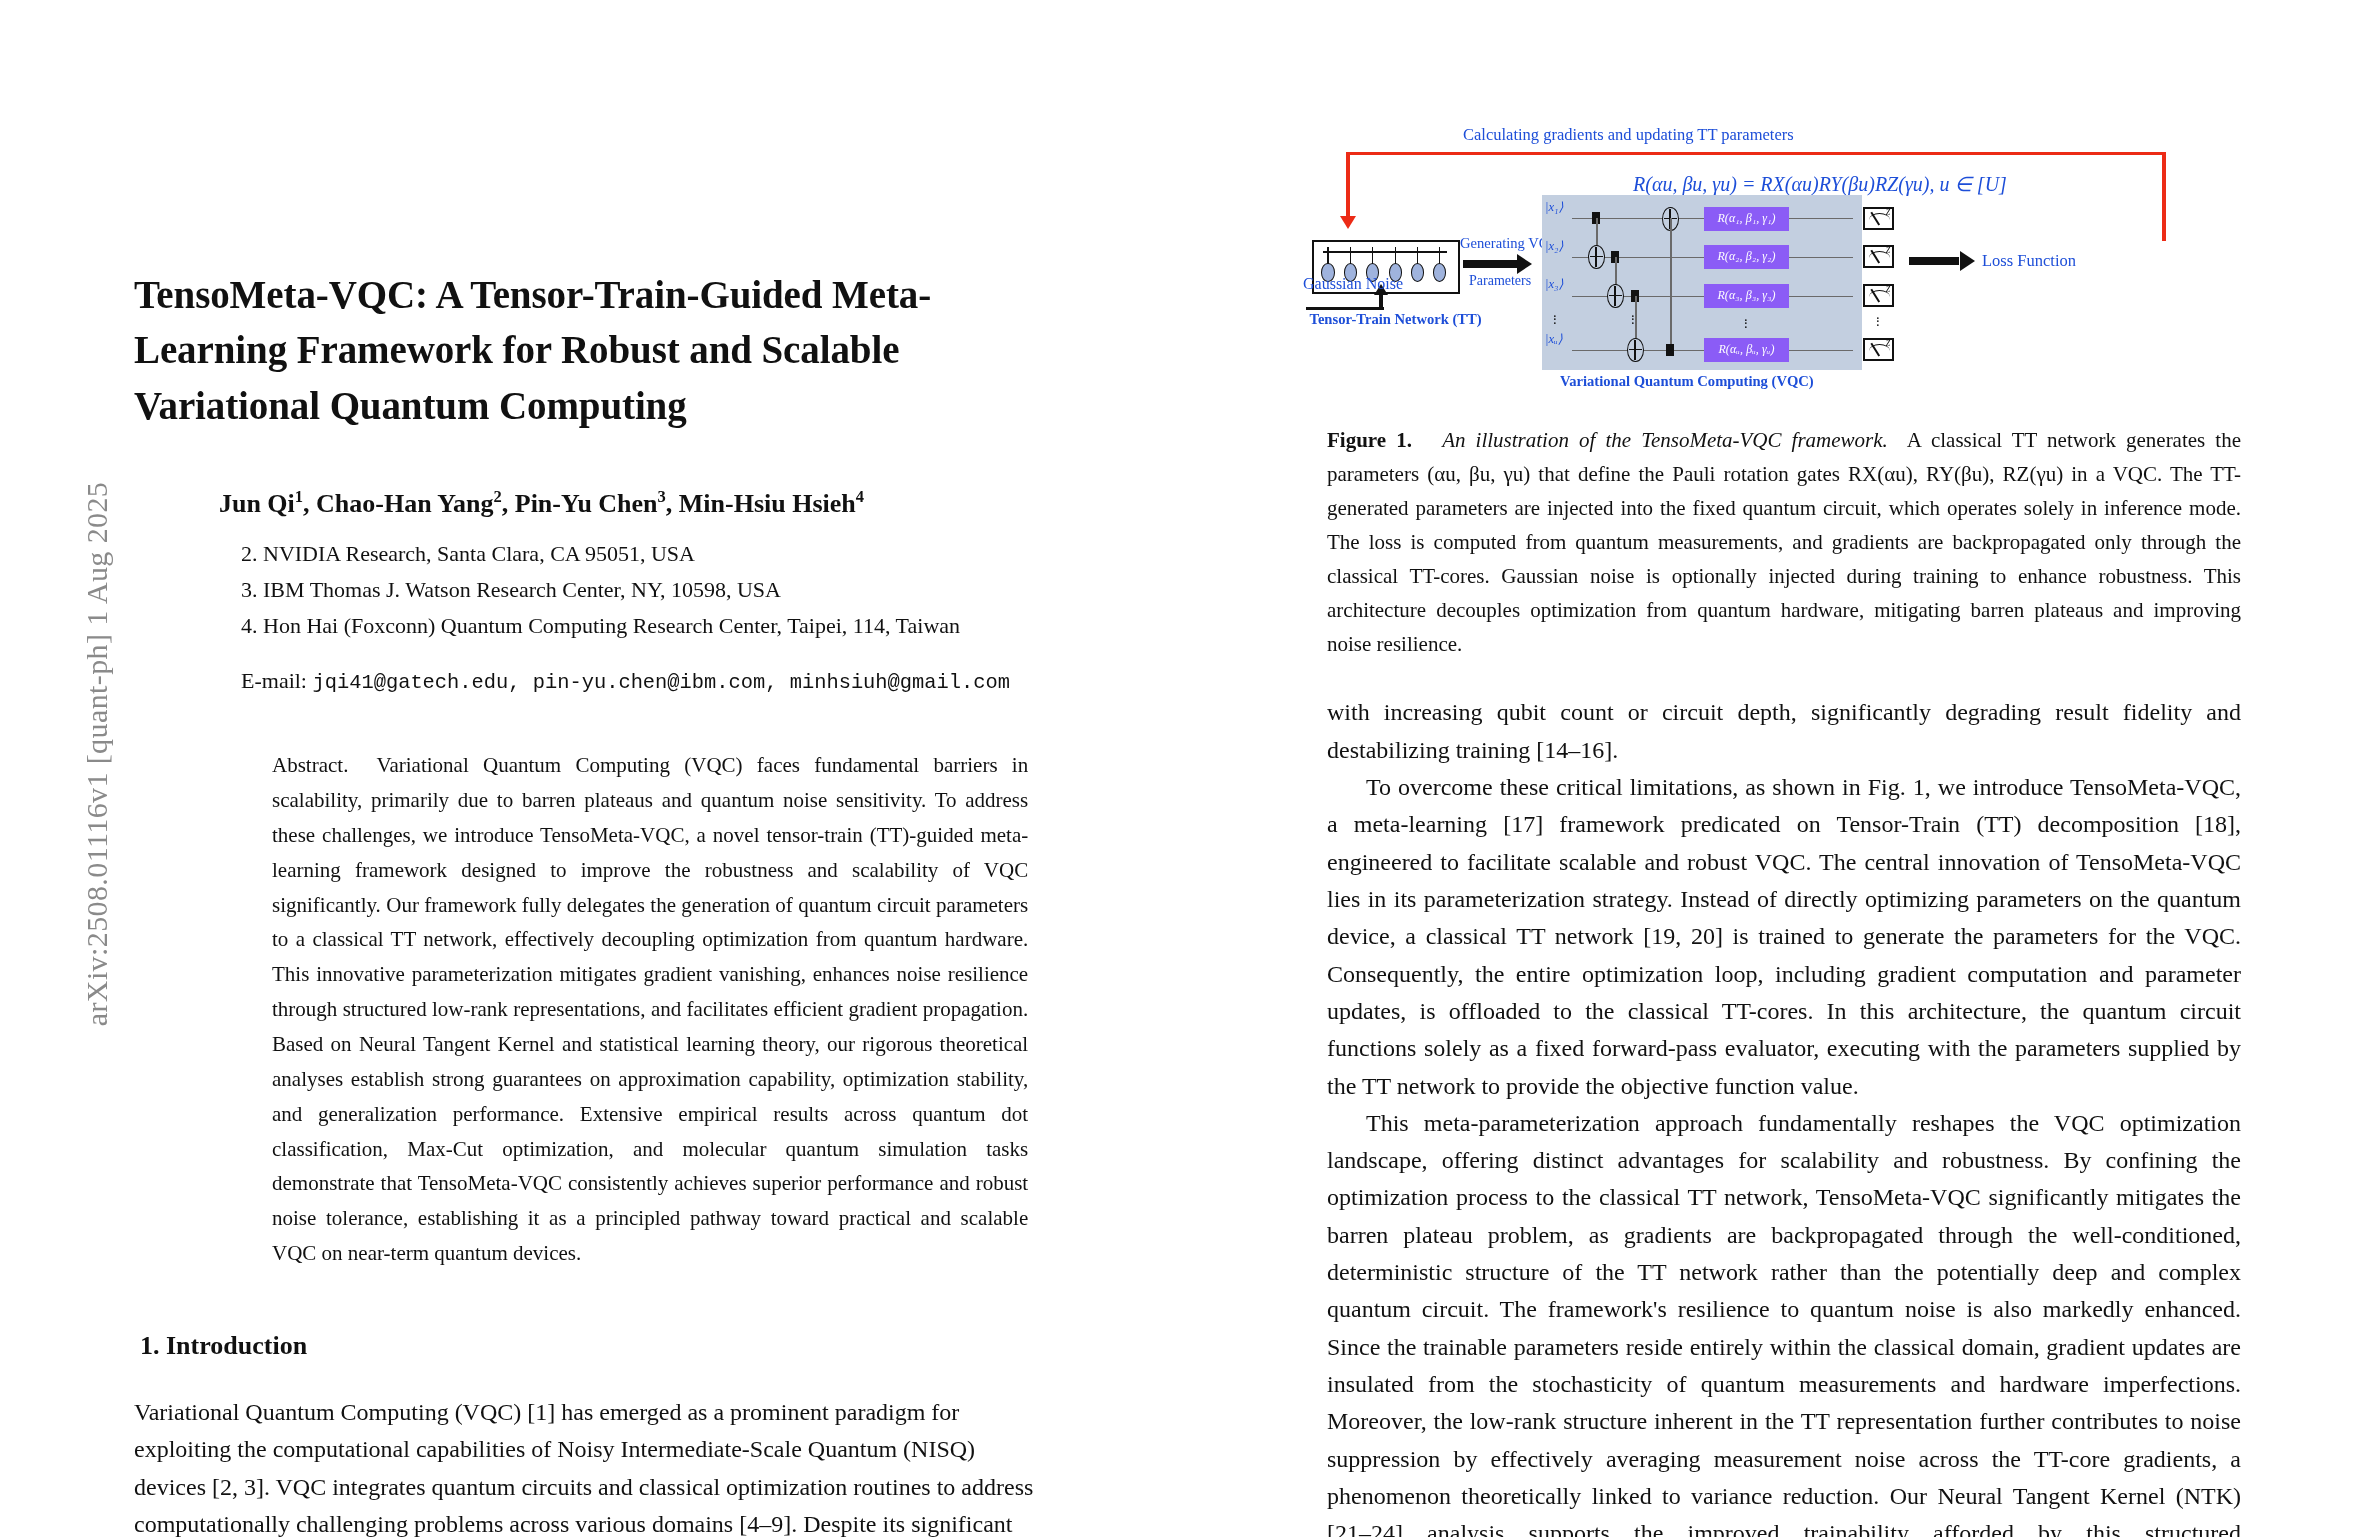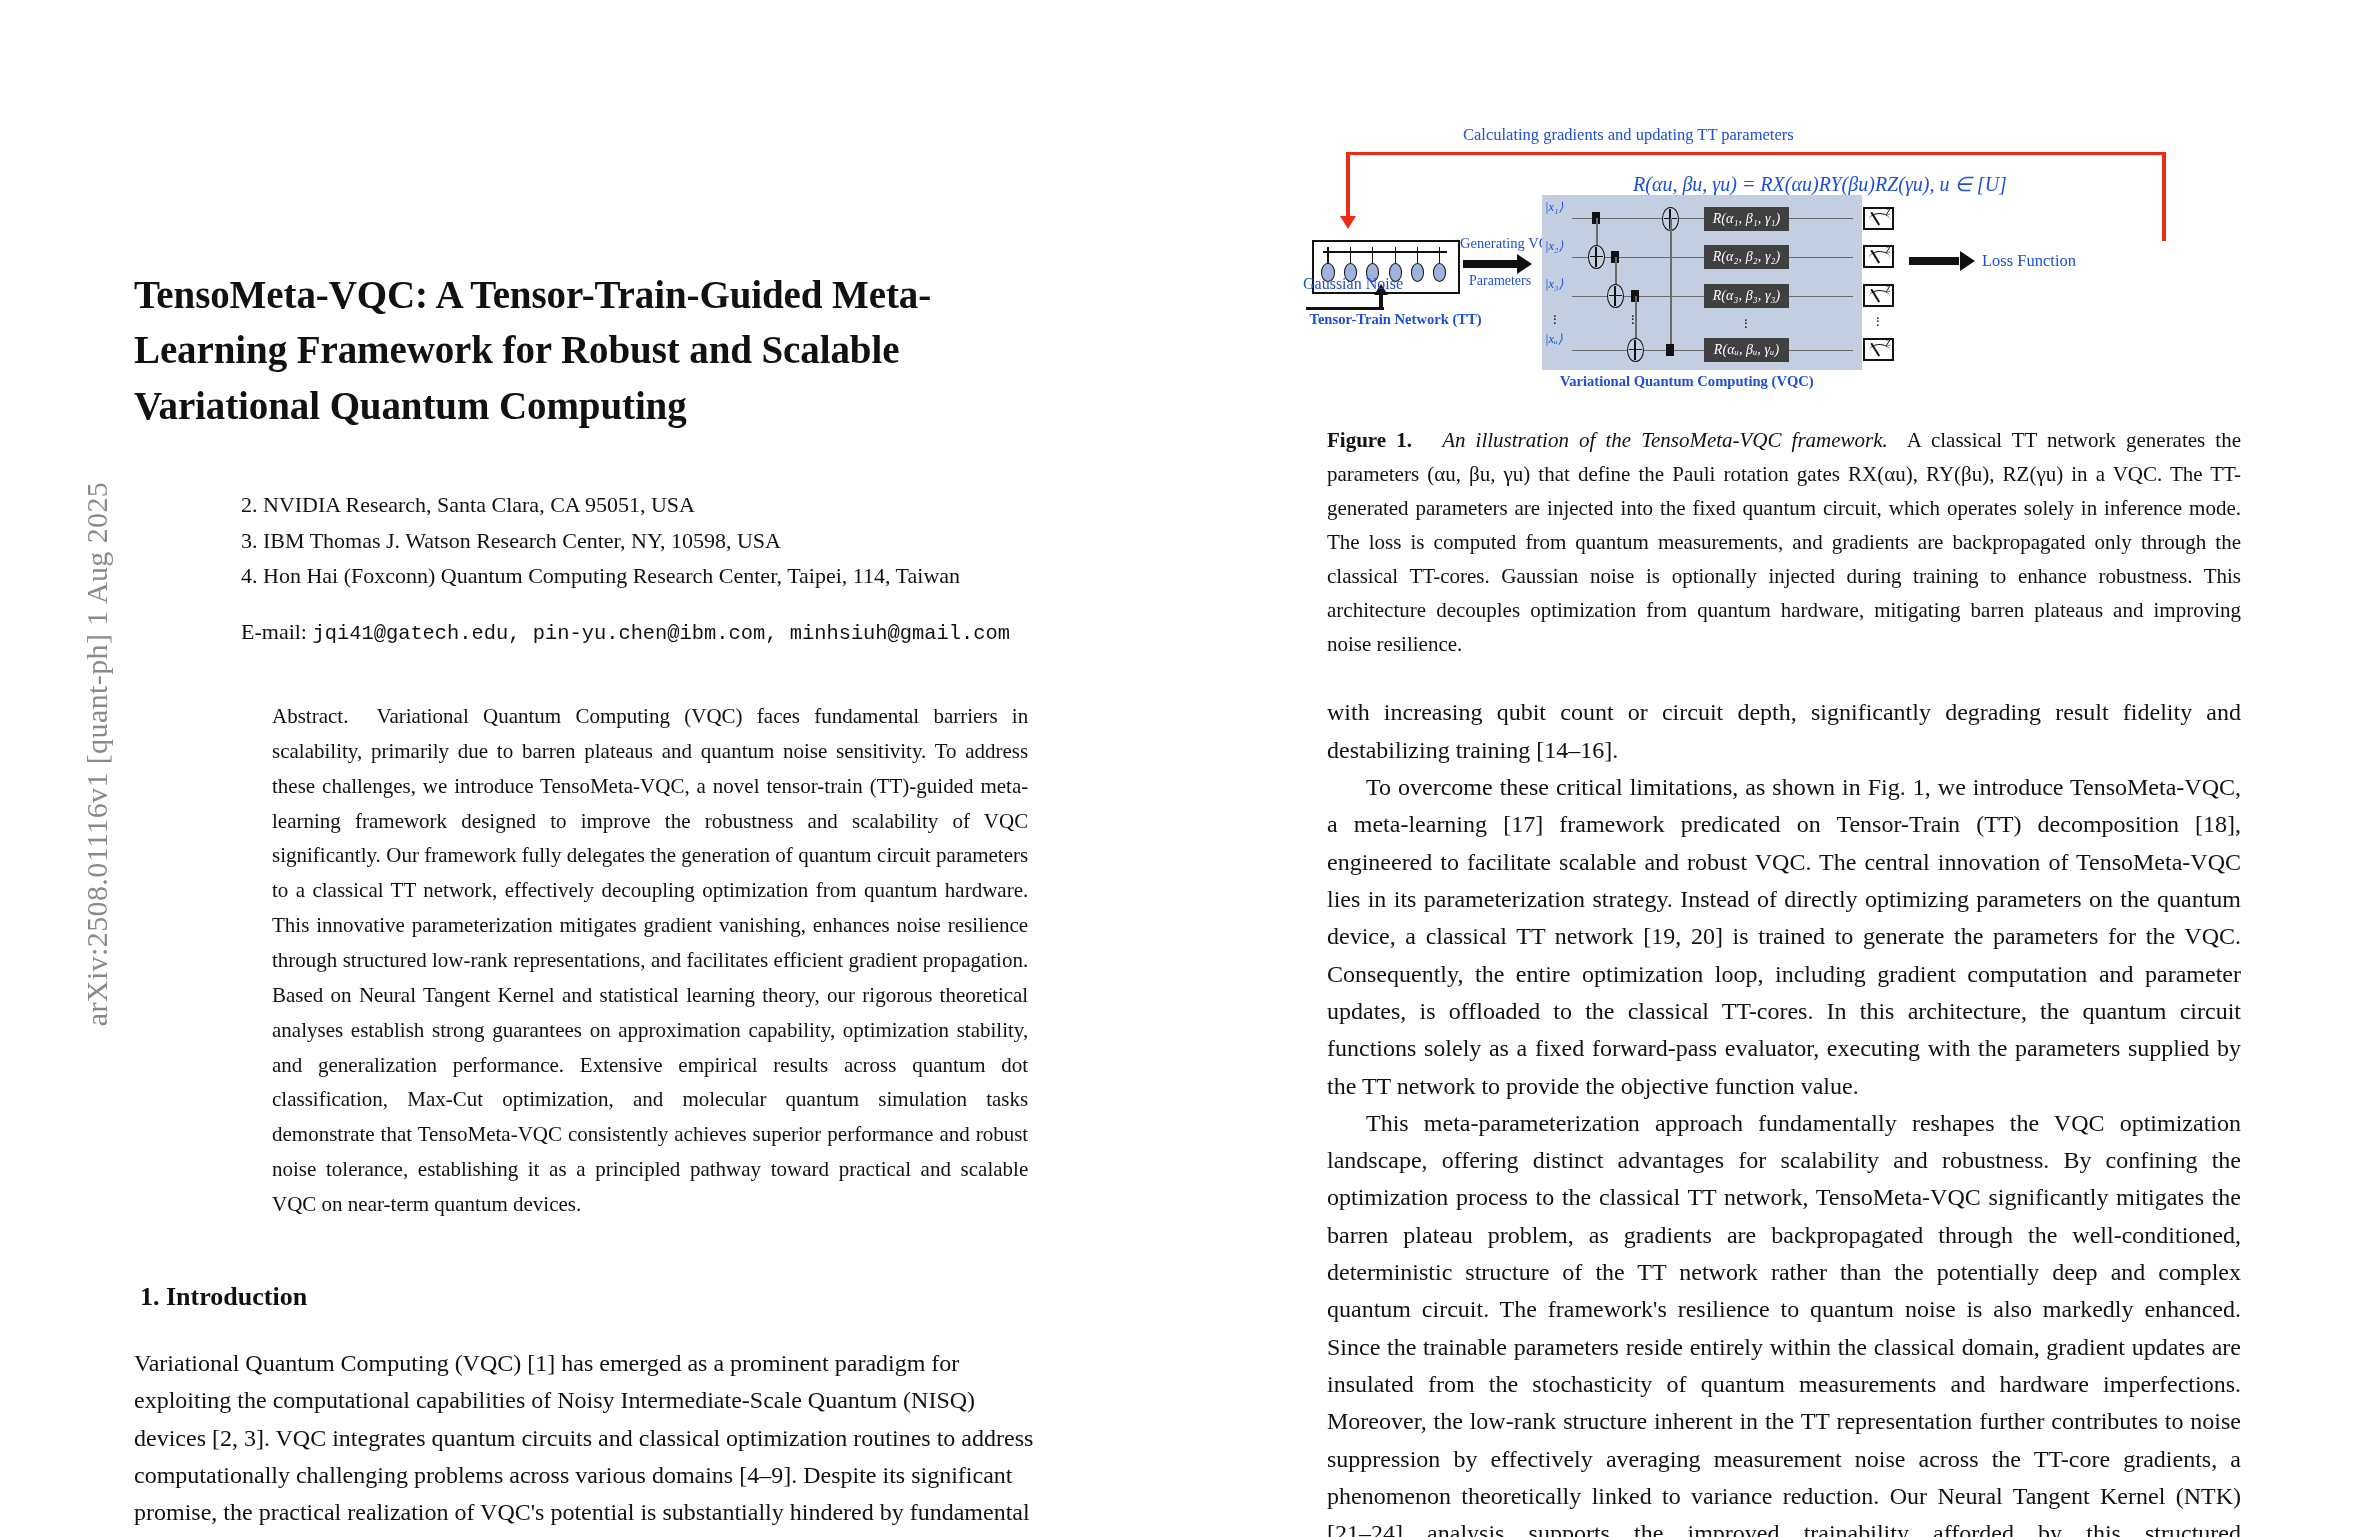--- a/index.html
+++ b/index.html
@@ -150,23 +150,23 @@
   }
   .diag-text.bold { font-weight: bold; }
   .diag-text.ital { font-style: italic; }
 
   .qbox {
     position: absolute;
     background: #c3cfe0;
   }
   .gatebox {
     position: absolute;
-    background: #404040;
+    background: #8b5cf6;
     color: #fff;
-    font-size: 14px;
+    font-size: 12px;
     font-style: italic;
     display: flex;
     align-items: center;
     justify-content: center;
     letter-spacing: 0.1px;
   }
   .wire {
     position: absolute;
     background: #6a6a6a;
     height: 1.5px;
@@ -281,20 +281,26 @@
 </style>
 </head>
 <body>
 
 <div id="arxiv-stamp">arXiv:2508.01116v1  [quant-ph]  1 Aug 2025</div>
 
 <div id="left-col">
 
   <h1 id="paper-title">TensoMeta-VQC: A Tensor-Train-Guided Meta-Learning Framework for Robust and Scalable Variational Quantum Computing</h1>
 
+  <div id="authors">
+    <span>Jun Qi</span><sup>1</sup>,
+    <span>Chao-Han Yang</span><sup>2</sup>,
+    <span>Pin-Yu Chen</span><sup>3</sup>,
+    <span>Min-Hsiu Hsieh</span><sup>4</sup>
+  </div>
 
   <div class="affil-list">
     <div>2. NVIDIA Research, Santa Clara, CA 95051, USA</div>
     <div>3. IBM Thomas J. Watson Research Center, NY, 10598, USA</div>
     <div>4. Hon Hai (Foxconn) Quantum Computing Research Center, Taipei, 114, Taiwan</div>
   </div>
 
   <div id="email-line">
     <span>E-mail:</span>
     <span class="mono">jqi41@gatech.edu, pin-yu.chen@ibm.com, minhsiuh@gmail.com</span>

